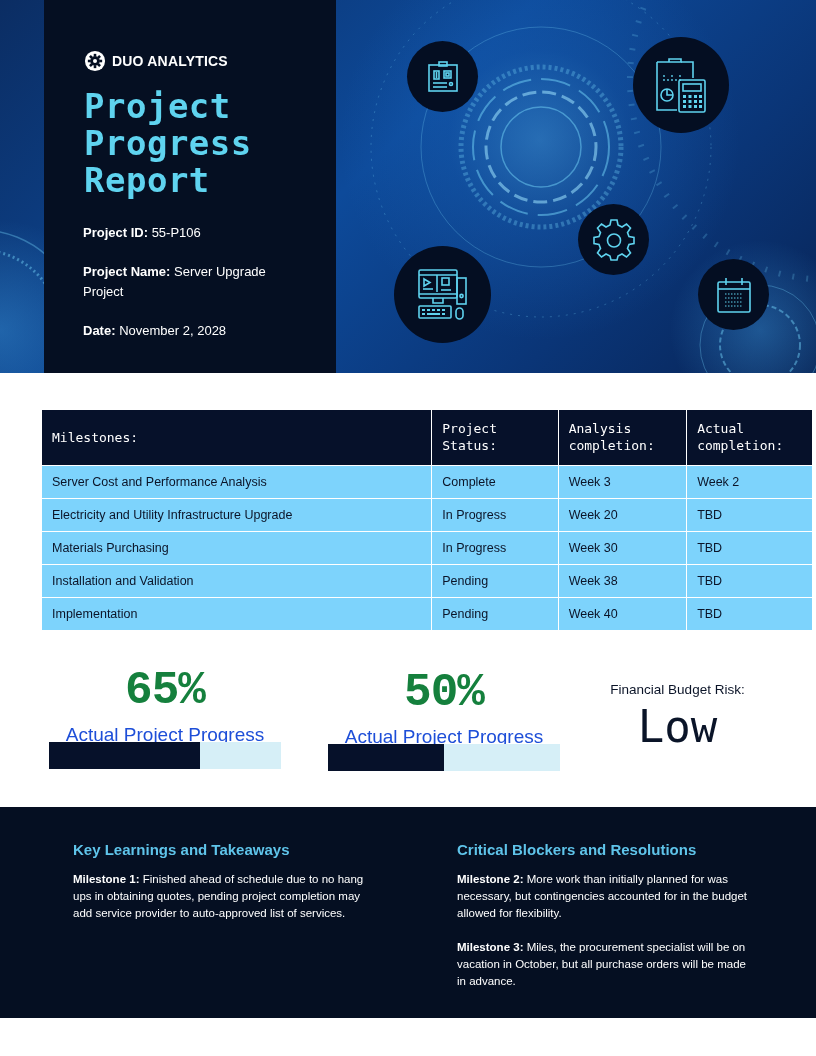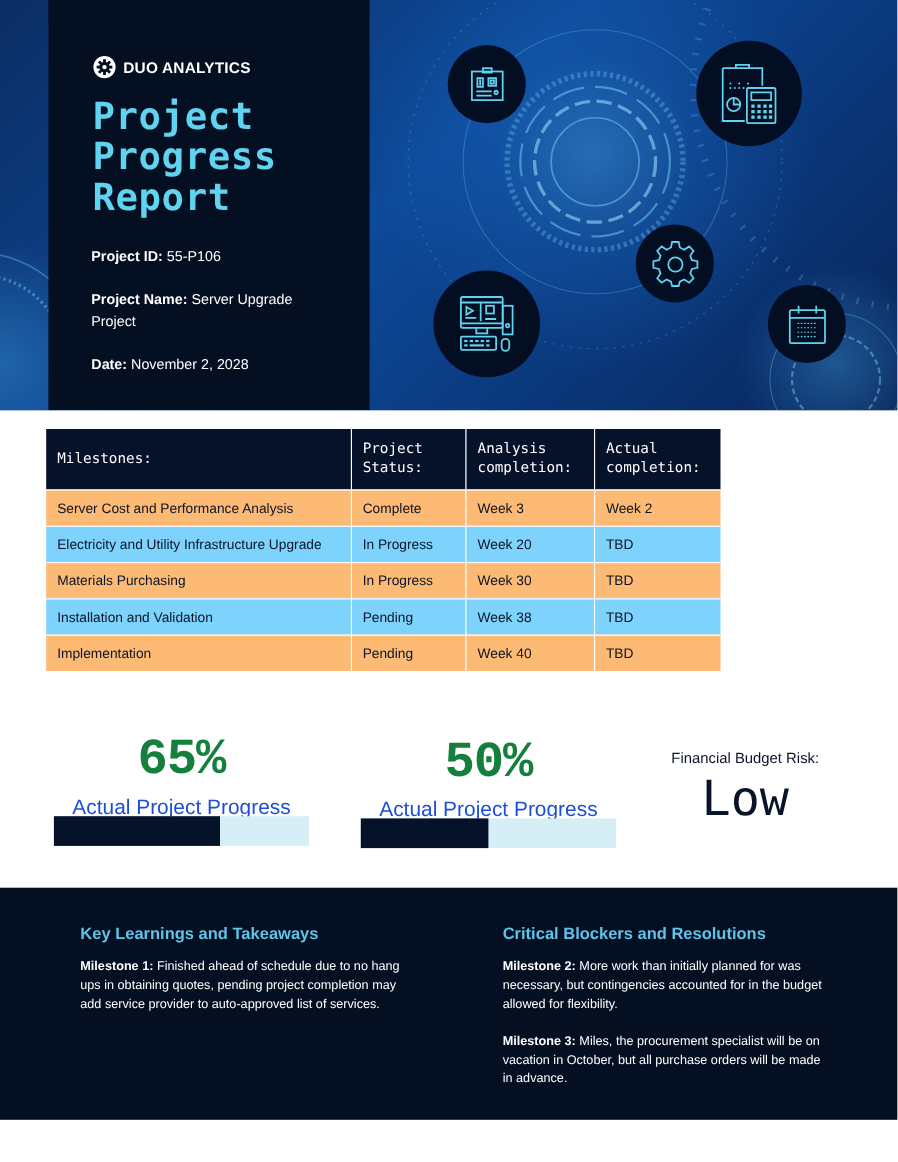--- a/index.html
+++ b/index.html
@@ -39,36 +39,36 @@
   .meta-name { top: 262px; }
   .meta-date { top: 321px; }
 
   .icon-circle {
     position: absolute; border-radius: 50%; background: #040e22;
     display: flex; align-items: center; justify-content: center;
   }
 
   
   .milestones {
-    position: absolute; left: 42px; top: 390px; width: 613px; border-collapse: collapse;
+    position: absolute; left: 42px; top: 410px; width: 770px; border-collapse: collapse;
     font-size: 12.5px; color: #0b1428; padding-left: 44px;
   }
   .milestones th {
     background: #06112a; color: #ffffff; text-align: left; font-weight: normal;
     font-family: "DejaVu Sans Mono", monospace; font-size: 13px; line-height: 17px;
     height: 55px; padding: 0 10px; vertical-align: middle;
     border-right: 1px solid #ffffff;
   }
   .milestones th:last-child { border-right: none; }
   .milestones td {
     height: 33px; padding: 0 10px; vertical-align: middle;
     border-right: 1px solid #ffffff; border-top: 1px solid #ffffff;
   }
   .milestones td:last-child { border-right: none; }
-  .milestones tr.odd td { background: #fdba74; }
+  .milestones tr.odd td { background: #7dd3fc; }
   .milestones tr.even td { background: #7dd3fc; }
   .col1 { width: 370px; }
   .col2 { width: 120px; }
   .col3 { width: 122px; }
   .col4 { width: 119px; }
 
   
   .stat { position: absolute; text-align: center; }
   .stat-value {
     font-family: Liberation Mono, monospace; font-weight: bold; font-size: 46px; color: #15803d;

